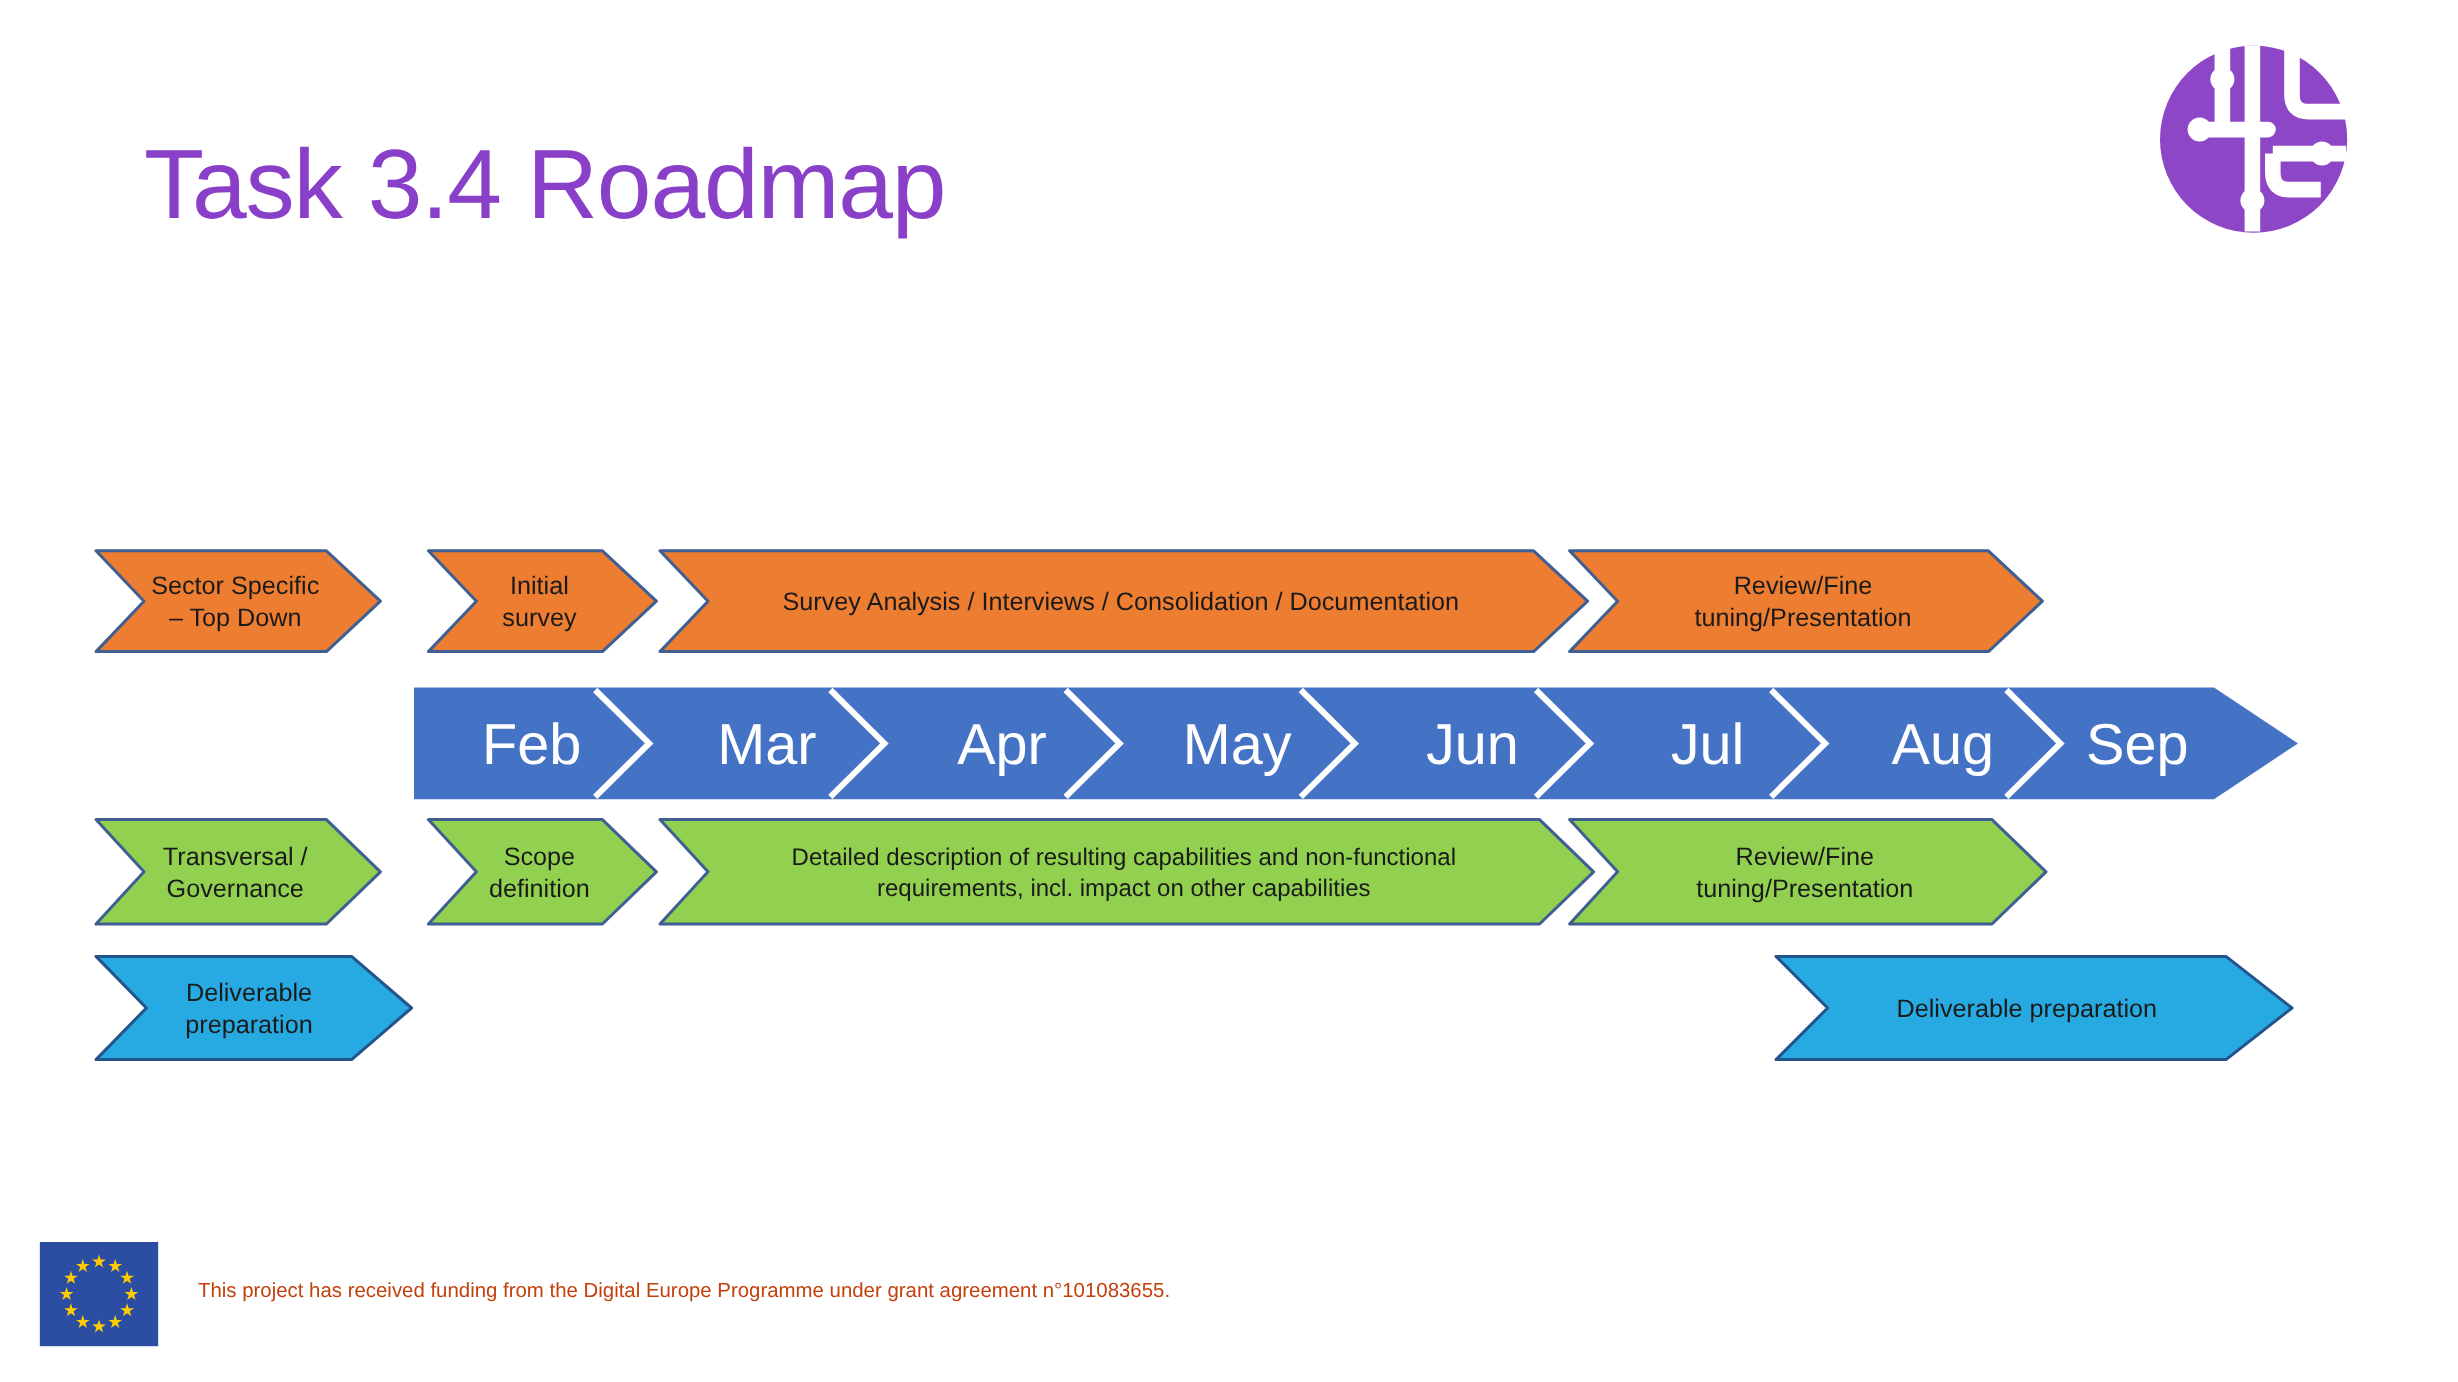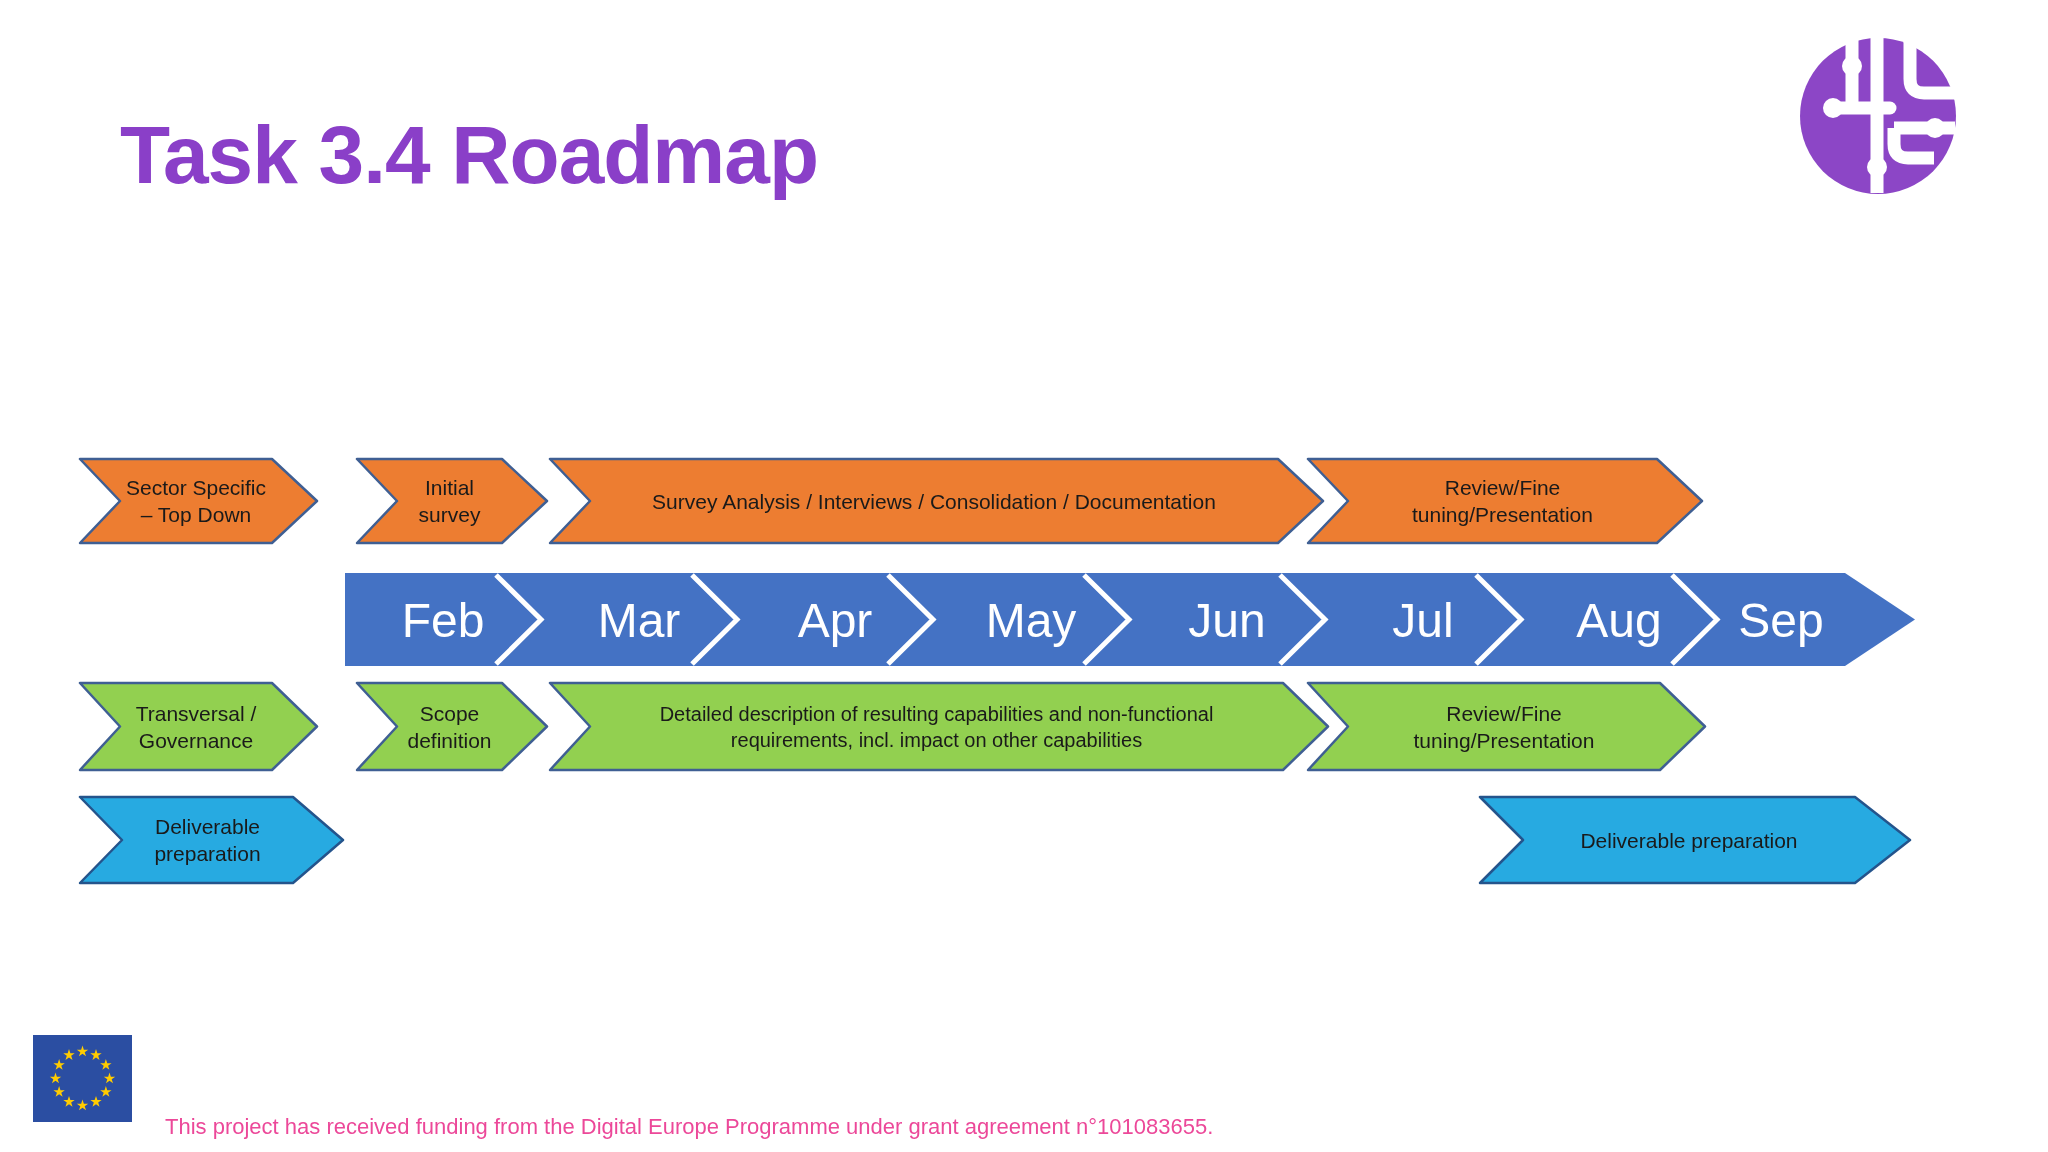--- a/index.html
+++ b/index.html
@@ -10,21 +10,21 @@
     background: #ffffff;
     overflow: hidden;
     font-family: "Liberation Sans", sans-serif;
   }
   .page-title {
     position: absolute;
     left: 120px;
     top: 108px;
     margin: 0;
     font-size: 82px;
-    font-weight: 700;
+    font-weight: 400;
     color: #8A3FC8;
     letter-spacing: -1px;
   }
   .logo {
     position: absolute;
     left: 1798px;
     top: 36px;
     width: 160px;
     height: 160px;
   }
@@ -38,23 +38,22 @@
     position: absolute;
     left: 33px;
     top: 1035px;
     width: 99px;
     height: 87px;
   }
   .funding-text {
     position: absolute;
     left: 165px;
     top: 1066px;
-    font-size: 22px;
-    color: #ec4899;
-    margin-top: 48px;
+    font-size: 17px;
+    color: #c2410c;
   }
   svg text { font-family: "Liberation Sans", sans-serif; }
 </style>
 </head>
 <body>
 
 <div class="slide">
 
   <h1 class="page-title">Task 3.4 Roadmap</h1>
 

